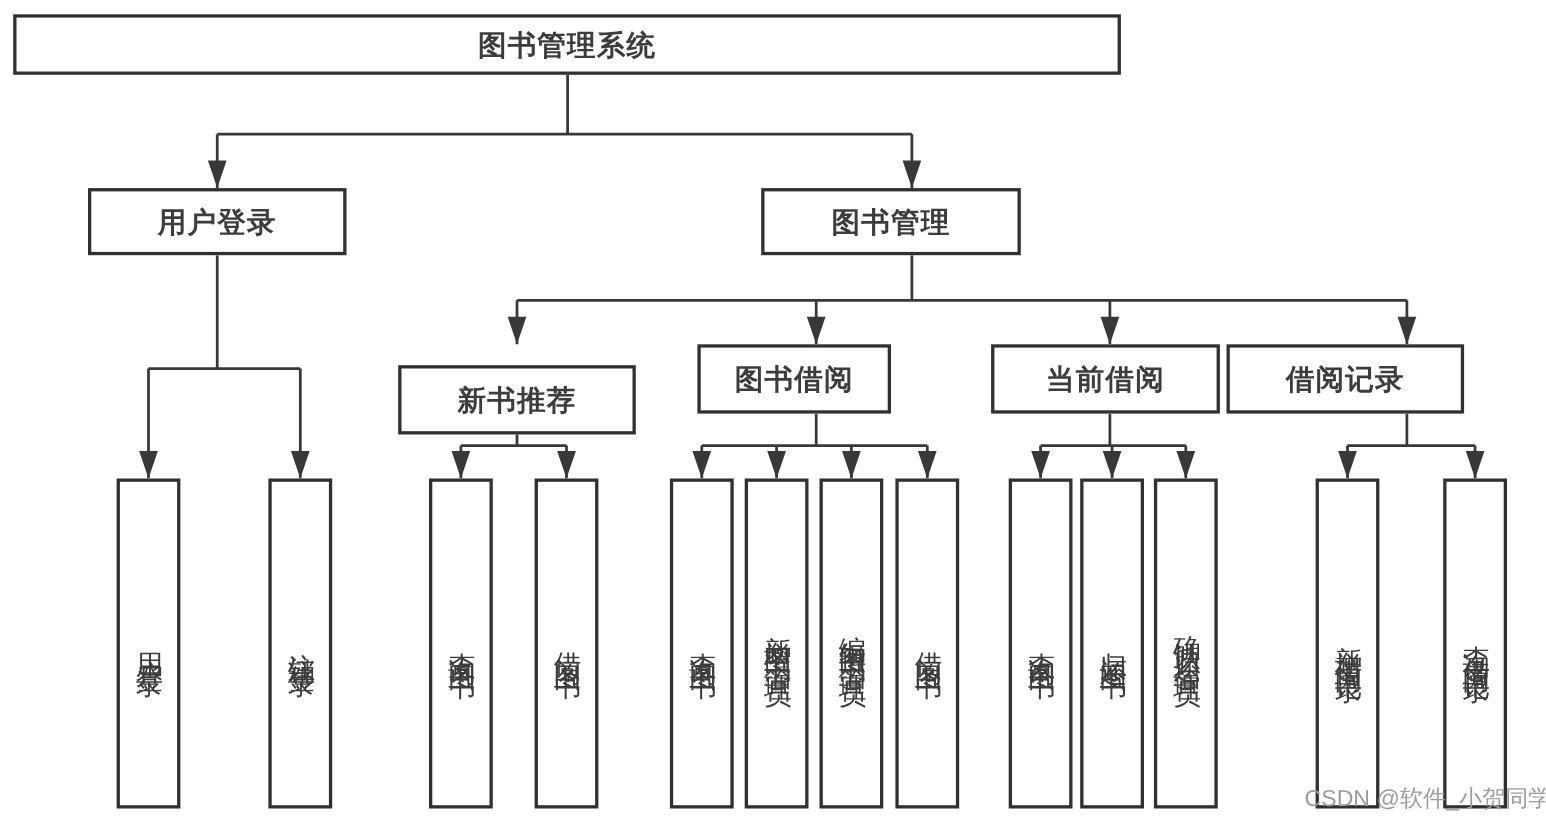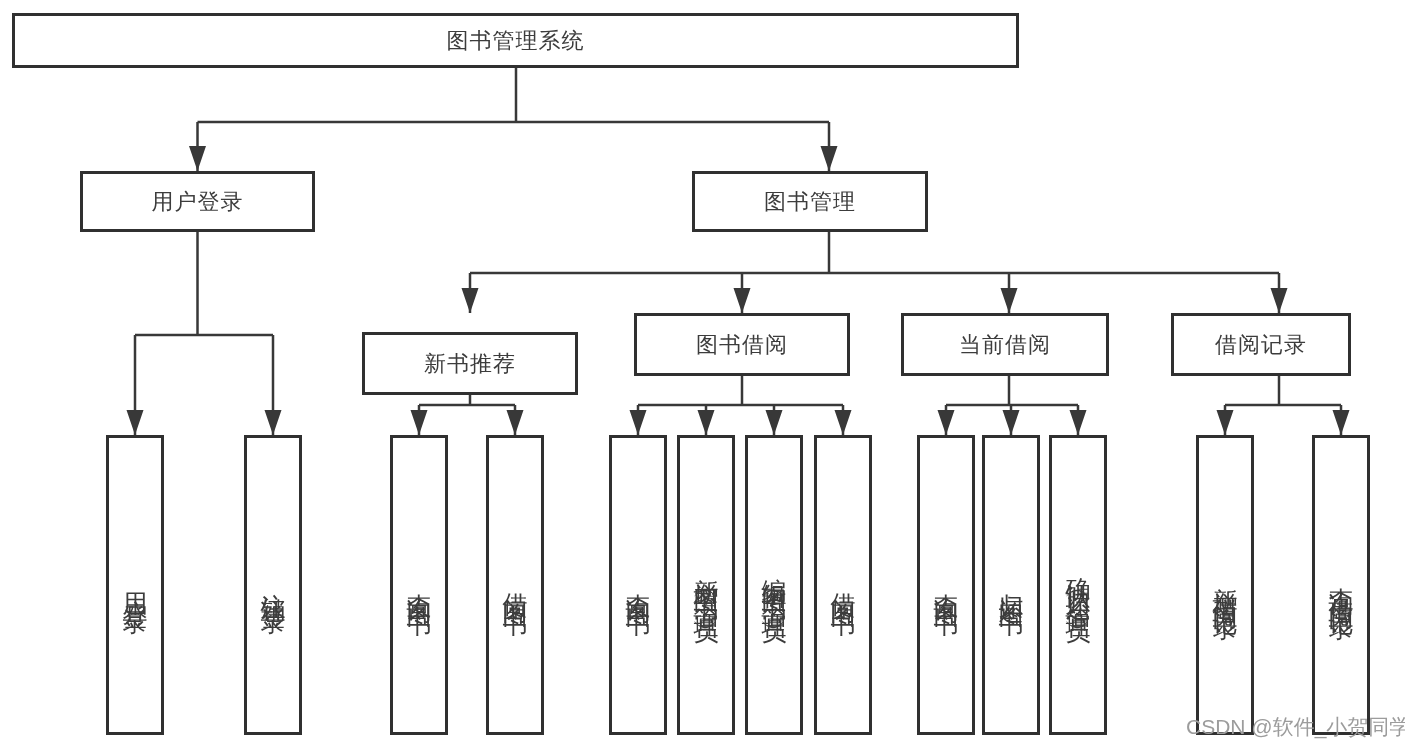--- a/index.html
+++ b/index.html
@@ -26,24 +26,25 @@
   .connectors .arrows{fill:currentColor;stroke:none;}
   .box{
     position:absolute;
     box-sizing:border-box;
     border:3px solid var(--border);
     background:var(--bg);
     display:flex;align-items:center;justify-content:center;
     text-align:center;
   }
   .hbox{
-    font-size:22px;
+    font-size:26px;
     letter-spacing:1px;
     line-height:1;
     white-space:nowrap;
+    font-weight:bold;
   }
   .vbox span{
     writing-mode:vertical-rl;
     text-orientation:mixed;
     font-size:25px;
     letter-spacing:6px;
     line-height:1;
   }
   .watermark{
     position:absolute;
@@ -97,23 +98,23 @@
       M1216.5 410 L1233.5 410 L1225 435 Z
       M1332.5 410 L1349.5 410 L1341 435 Z"></path>
   </svg>
 
   <div class="box hbox" style="left:12px;top:13px;width:1007px;height:55px;">图书管理系统</div>
 
   <div class="box hbox" style="left:80px;top:171px;width:235px;height:61px;">用户登录</div>
   <div class="box hbox" style="left:692px;top:171px;width:236px;height:61px;">图书管理</div>
 
   <div class="box hbox" style="left:362px;top:332px;width:216px;height:63px;">新书推荐</div>
-  <div class="box hbox" style="left:634px;top:313px;width:216px;height:63px;">图书借阅</div>
+  <div class="box hbox" style="left:634px;top:313px;width:176px;height:63px;">图书借阅</div>
   <div class="box hbox" style="left:901px;top:313px;width:208px;height:63px;">当前借阅</div>
-  <div class="box hbox" style="left:1171px;top:313px;width:180px;height:63px;">借阅记录</div>
+  <div class="box hbox" style="left:1115px;top:313px;width:216px;height:63px;">借阅记录</div>
 
   <div class="box vbox" style="left:106px;top:435px;width:58px;height:300px;">
     <span>用户登录</span>
   </div>
   <div class="box vbox" style="left:244px;top:435px;width:58px;height:300px;">
     <span>注销登录</span>
   </div>
 
   <div class="box vbox" style="left:390px;top:435px;width:58px;height:300px;">
     <span>查询图书</span>

